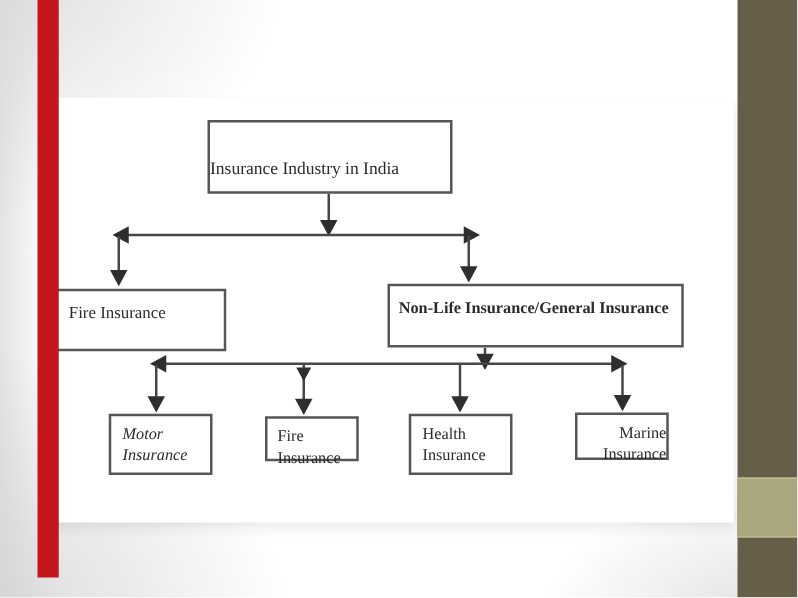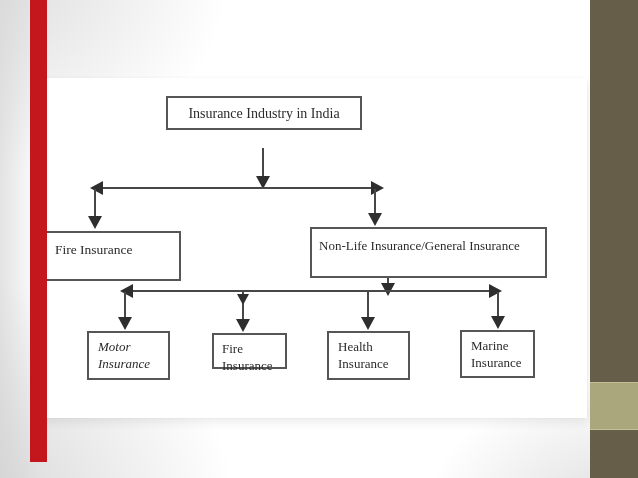--- a/index.html
+++ b/index.html
@@ -22,27 +22,27 @@
   
   .panel{position:absolute;left:37px;top:78px;width:550px;height:340px;background:#ffffff;z-index:1;
     box-shadow:0 5px 9px rgba(0,0,0,0.07), 2px 0 4px rgba(0,0,0,0.03);}
   
   .connectors{position:absolute;left:0;top:0;width:638px;height:478px;z-index:2;pointer-events:none;}
   .connectors line{stroke:#474747;stroke-width:2;}
   .connectors polygon{fill:#2e2e2e;}
   
   .node{position:absolute;z-index:3;box-sizing:border-box;background:#ffffff;
     border:2px solid #565656;font-size:13.5px;line-height:17px;}
-  .node-root{left:166px;top:96px;width:196px;height:34px;text-align:center;padding-top:7px;font-size:14px;}
+  .node-root{left:166px;top:96px;width:196px;height:59px;text-align:left;padding-top:29px;font-size:14px;}
   .node-life{left:44px;top:231px;width:137px;height:50px;padding:8px 0 0 9px;}
-  .node-nonlife{left:310px;top:227px;width:237px;height:51px;padding:8px 0 0 7px;font-size:13px;white-space:nowrap;}
+  .node-nonlife{left:310px;top:227px;width:237px;height:51px;padding:8px 0 0 7px;font-size:13px;white-space:nowrap;font-weight:bold;}
   .node-motor{left:87px;top:331px;width:83px;height:49px;padding:5px 0 0 9px;font-size:13px;font-style:italic;}
   .node-fire{left:212px;top:333px;width:75px;height:36px;padding:5px 0 0 8px;font-size:13px;}
   .node-health{left:327px;top:331px;width:83px;height:49px;padding:5px 0 0 9px;font-size:13px;}
-  .node-marine{left:460px;top:330px;width:75px;height:48px;padding:5px 0 0 9px;font-size:13px;}
+  .node-marine{left:460px;top:330px;width:75px;height:38px;padding:5px 0 0 9px;font-size:13px;text-align:right;}
   .box-line{display:block;}
 </style>
 </head>
 <body>
 
 <div class="stage">
 
   <div class="panel"></div>
 
   <svg class="connectors" viewBox="0 0 638 478" xmlns="http://www.w3.org/2000/svg">

